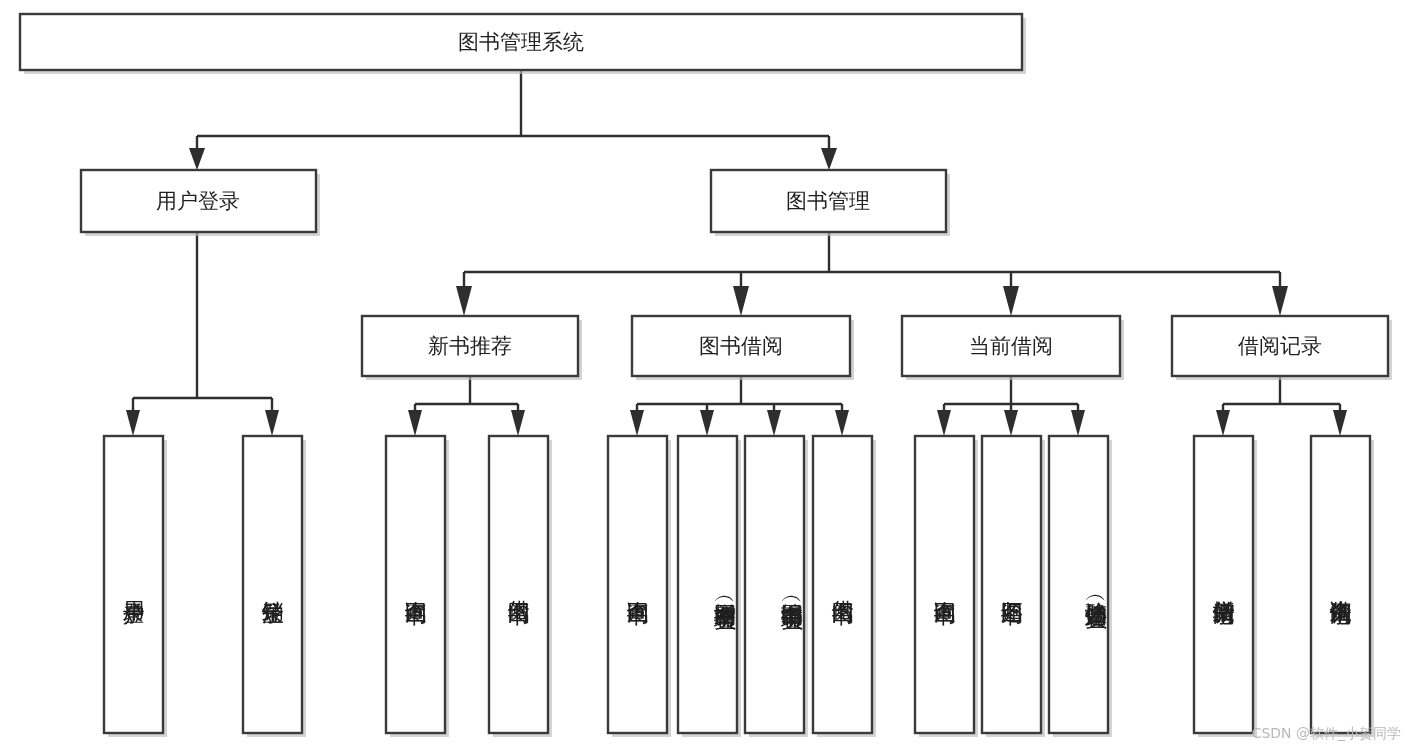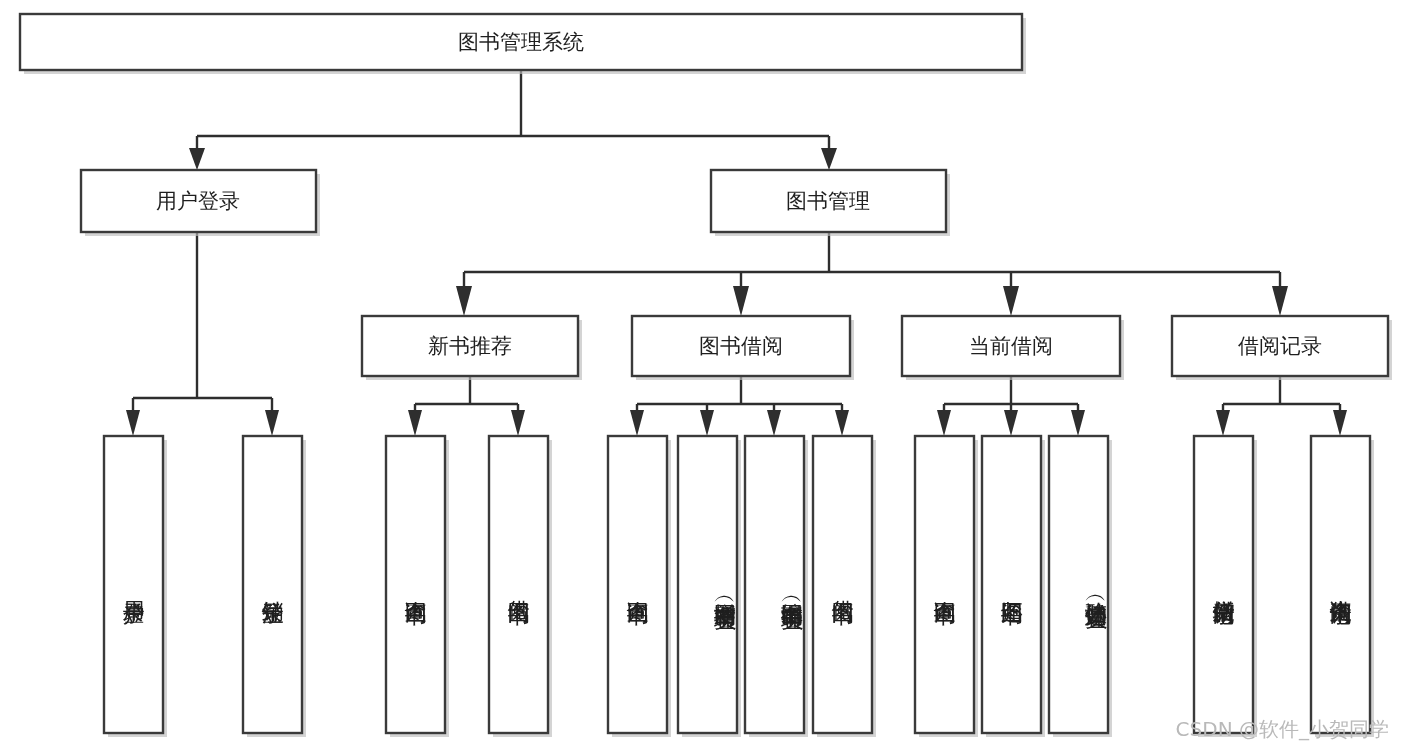--- a/index.html
+++ b/index.html
@@ -61,24 +61,24 @@
     line-height: 1.12;
     color: #1f1f1f;
     letter-spacing: 1px;
     white-space: nowrap;
     text-align: center;
     pointer-events: none;
     user-select: none;
   }
   .watermark {
     position: absolute;
-    right: 16px;
+    right: 4px;
     bottom: 4px;
     font-family: "DejaVu Sans", "Liberation Sans", sans-serif;
-    font-size: 20px;
+    font-size: 14px;
     color: #b9b9b9;
     white-space: nowrap;
     user-select: none;
   }
 </style>
 </head>
 <body>
 
 <div id="diagram-root">
 

